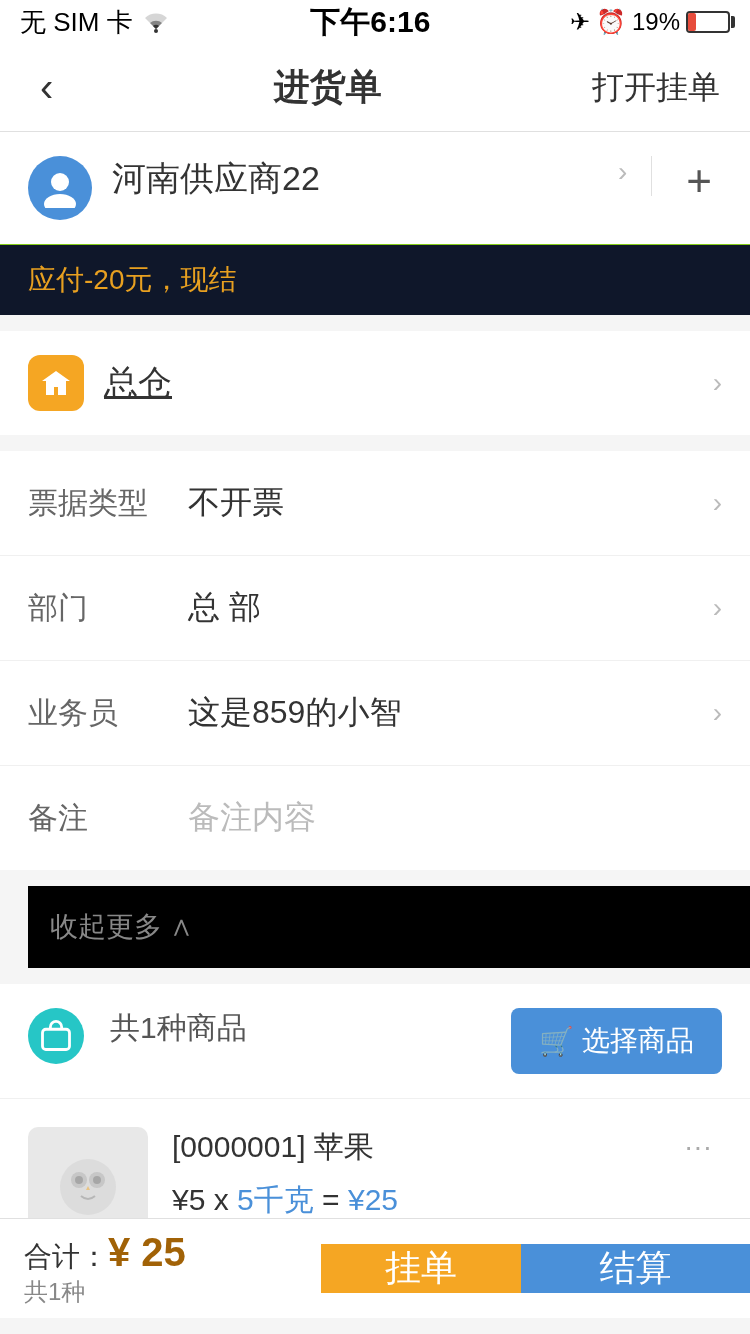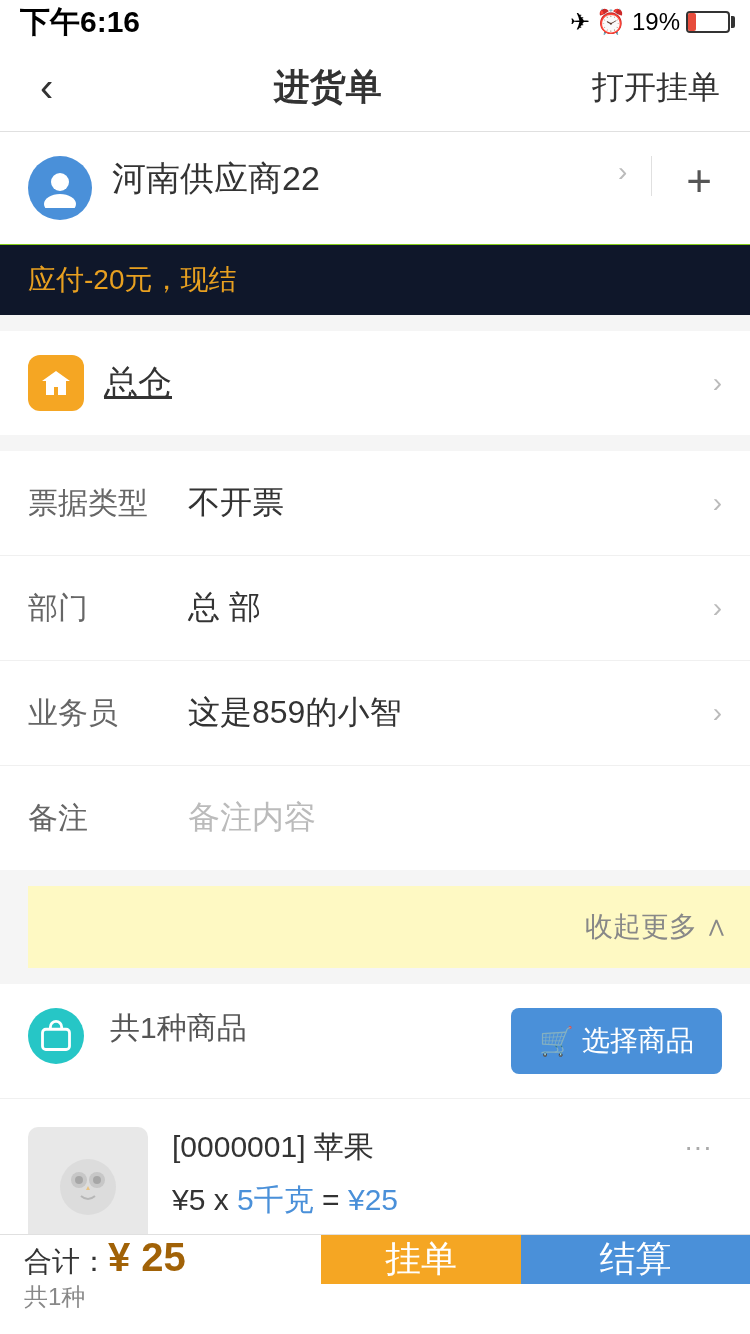--- a/index.html
+++ b/index.html
@@ -161,24 +161,24 @@
       color: #333;
     }
     .form-placeholder {
       flex: 1;
       font-size: 32px;
       color: #bbb;
     }
 
     
     .collapse-bar {
-      background: #fef9c3;
-      display: flex;
-      align-items: center;
-      justify-content: flex-end;
+      background: #000000;
+      display: flex;
+      align-items: center;
+      justify-content: flex-start;
       padding: 22px;
       font-size: 28px;
       color: #888;
       gap: 8px;
       cursor: pointer;
       margin-left: 28px;
     }
 
     
     .product-header {
@@ -253,26 +253,26 @@
     .more-btn {
       color: #aaa;
       font-size: 28px;
       padding: 4px 10px;
       cursor: pointer;
     }
 
     
     .bottom-bar {
       position: fixed;
-      bottom: 0;
+      bottom: 16px;
       left: 0;
       width: 750px;
       height: 100px;
       display: flex;
-      align-items: flex-start;
+      align-items: center;
       background: #fff;
       border-top: 1px solid #e0e0e0;
     }
     .total-section {
       flex: 1;
       display: flex;
       flex-direction: column;
       justify-content: center;
       padding: 0 24px;
     }
@@ -292,20 +292,29 @@
       font-size: 36px;
       border: none;
       cursor: pointer;
       display: flex; align-items: center; justify-content: center;
     }
   </style>
 </head>
 <body>
 
 <div class="status-bar">
+  <div class="status-left">
+    <span>无 SIM 卡</span>
+    <svg width="30" height="22" viewBox="0 0 30 22">
+      <path d="M15 18l3-3a4 4 0 00-6 0l3 3z" fill="#333"></path>
+      <path d="M15 18L9 12a9 9 0 0112 0l-6 6z" fill="#333" opacity="0.5"></path>
+      <path d="M15 18L4 7a16 16 0 0122 0l-11 11z" fill="#333" opacity="0.2"></path>
+      <circle cx="15" cy="20" r="2" fill="#333"></circle>
+    </svg>
+  </div>
   <div class="status-center">下午6:16</div>
   <div class="status-right">
     <span>✈</span>
     <span>⏰</span>
     <span>19%</span>
     <span class="battery">
       <span class="battery-fill"></span>
     </span>
   </div>
 </div>

